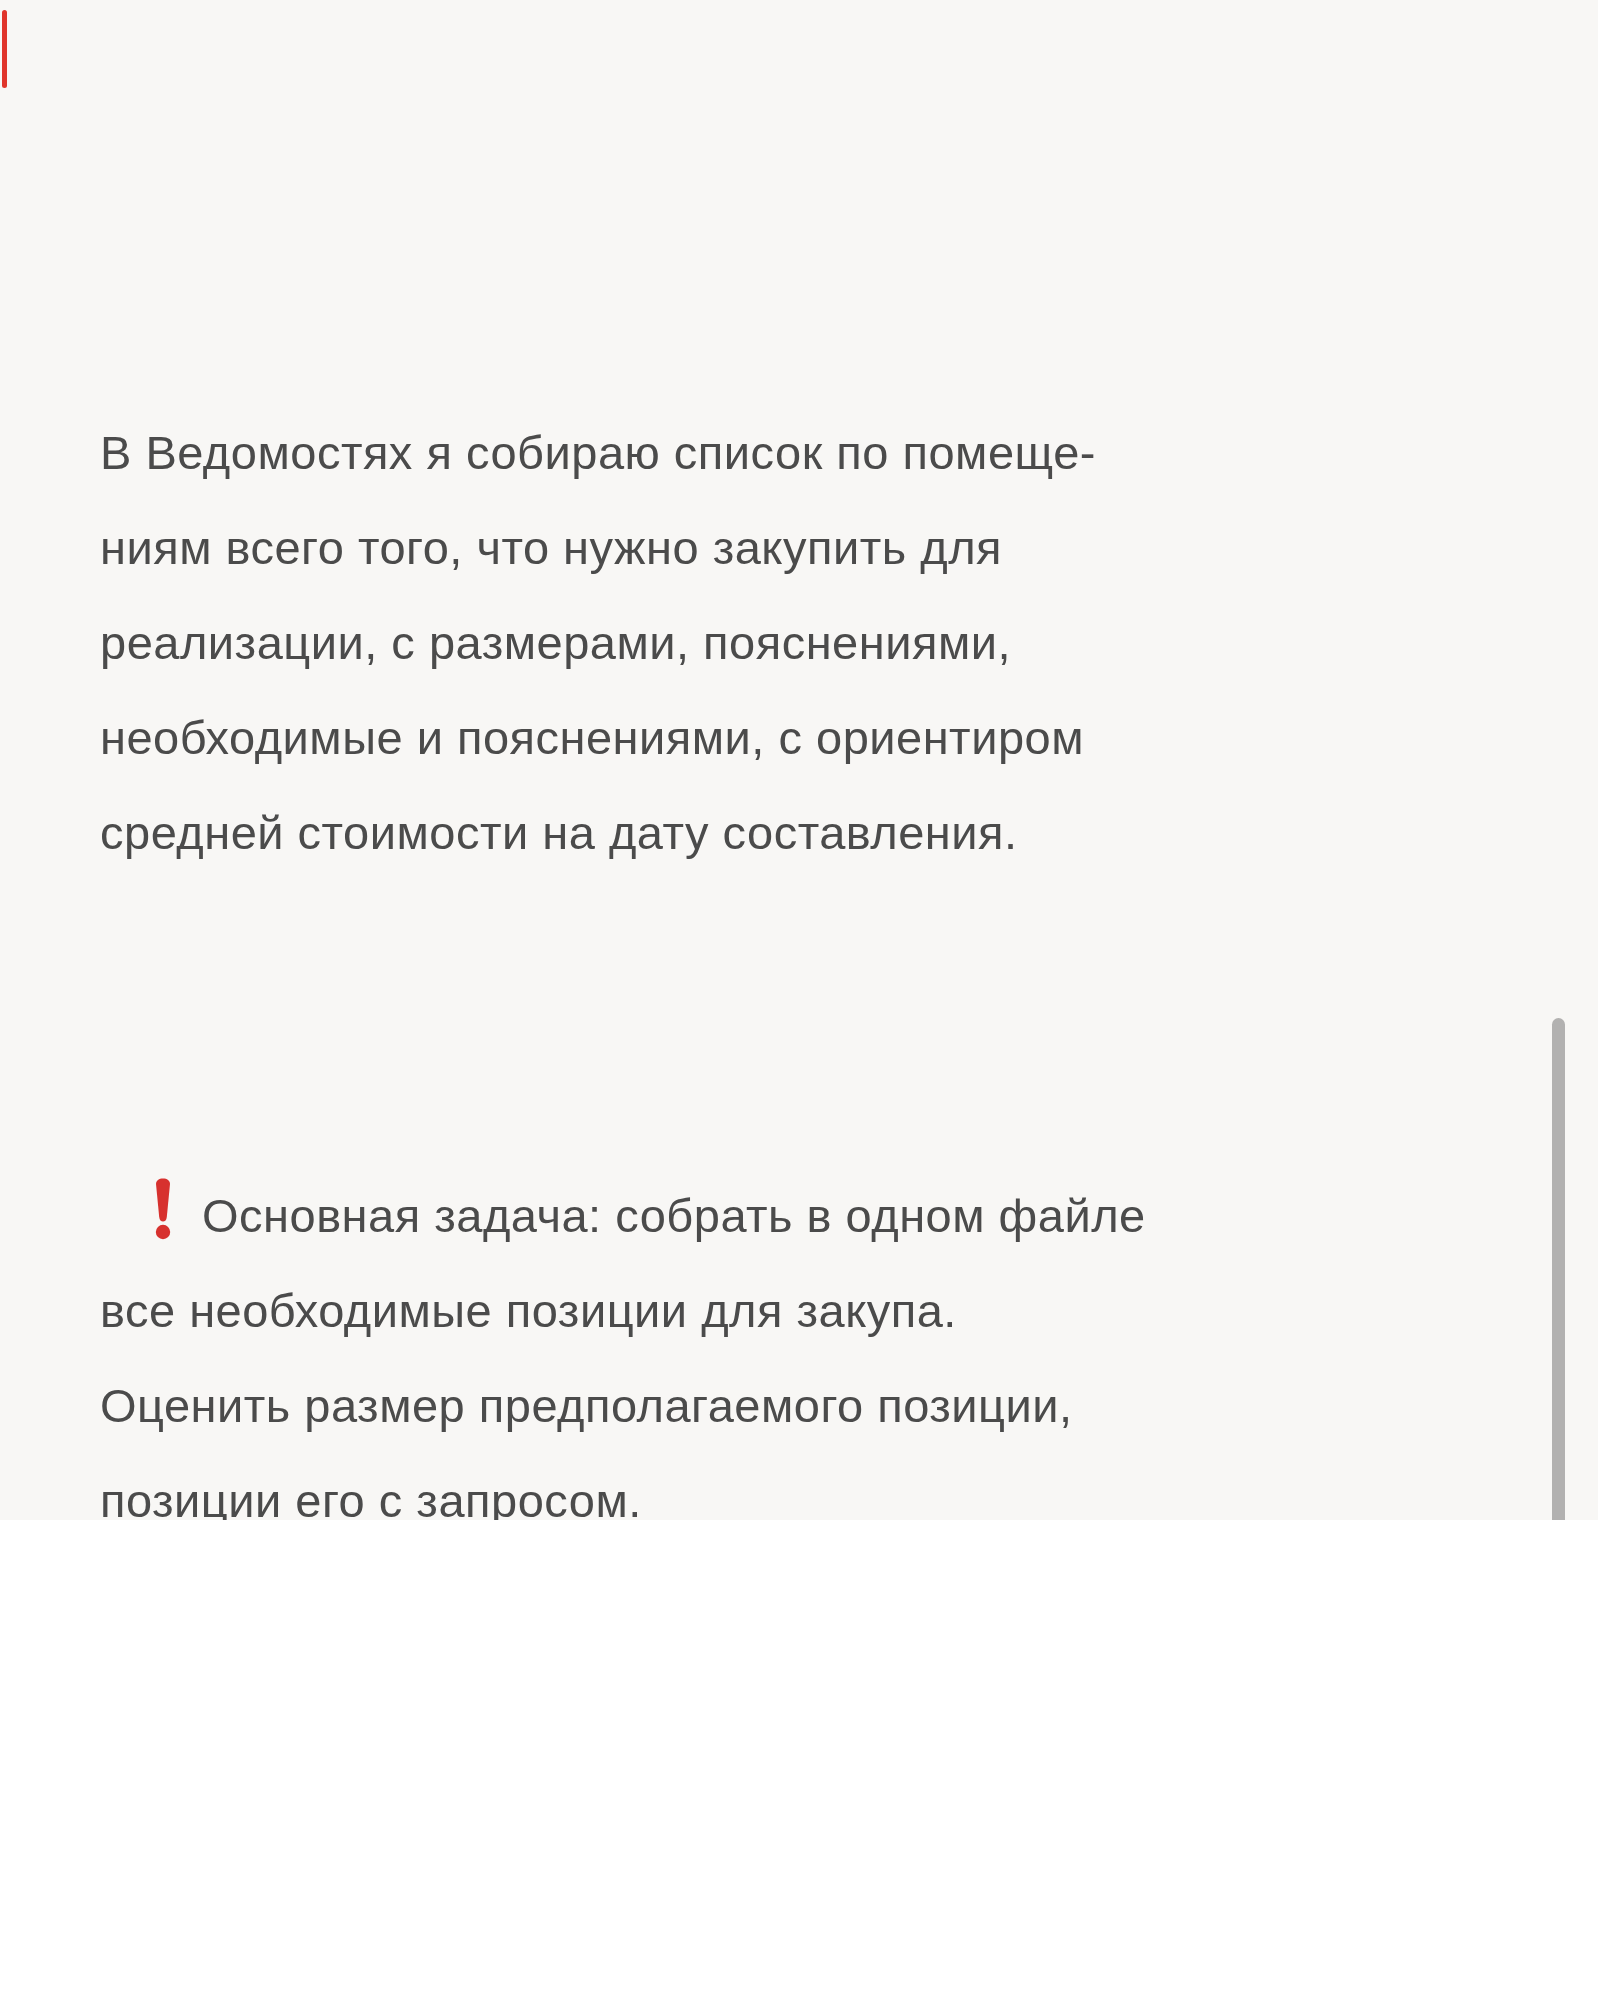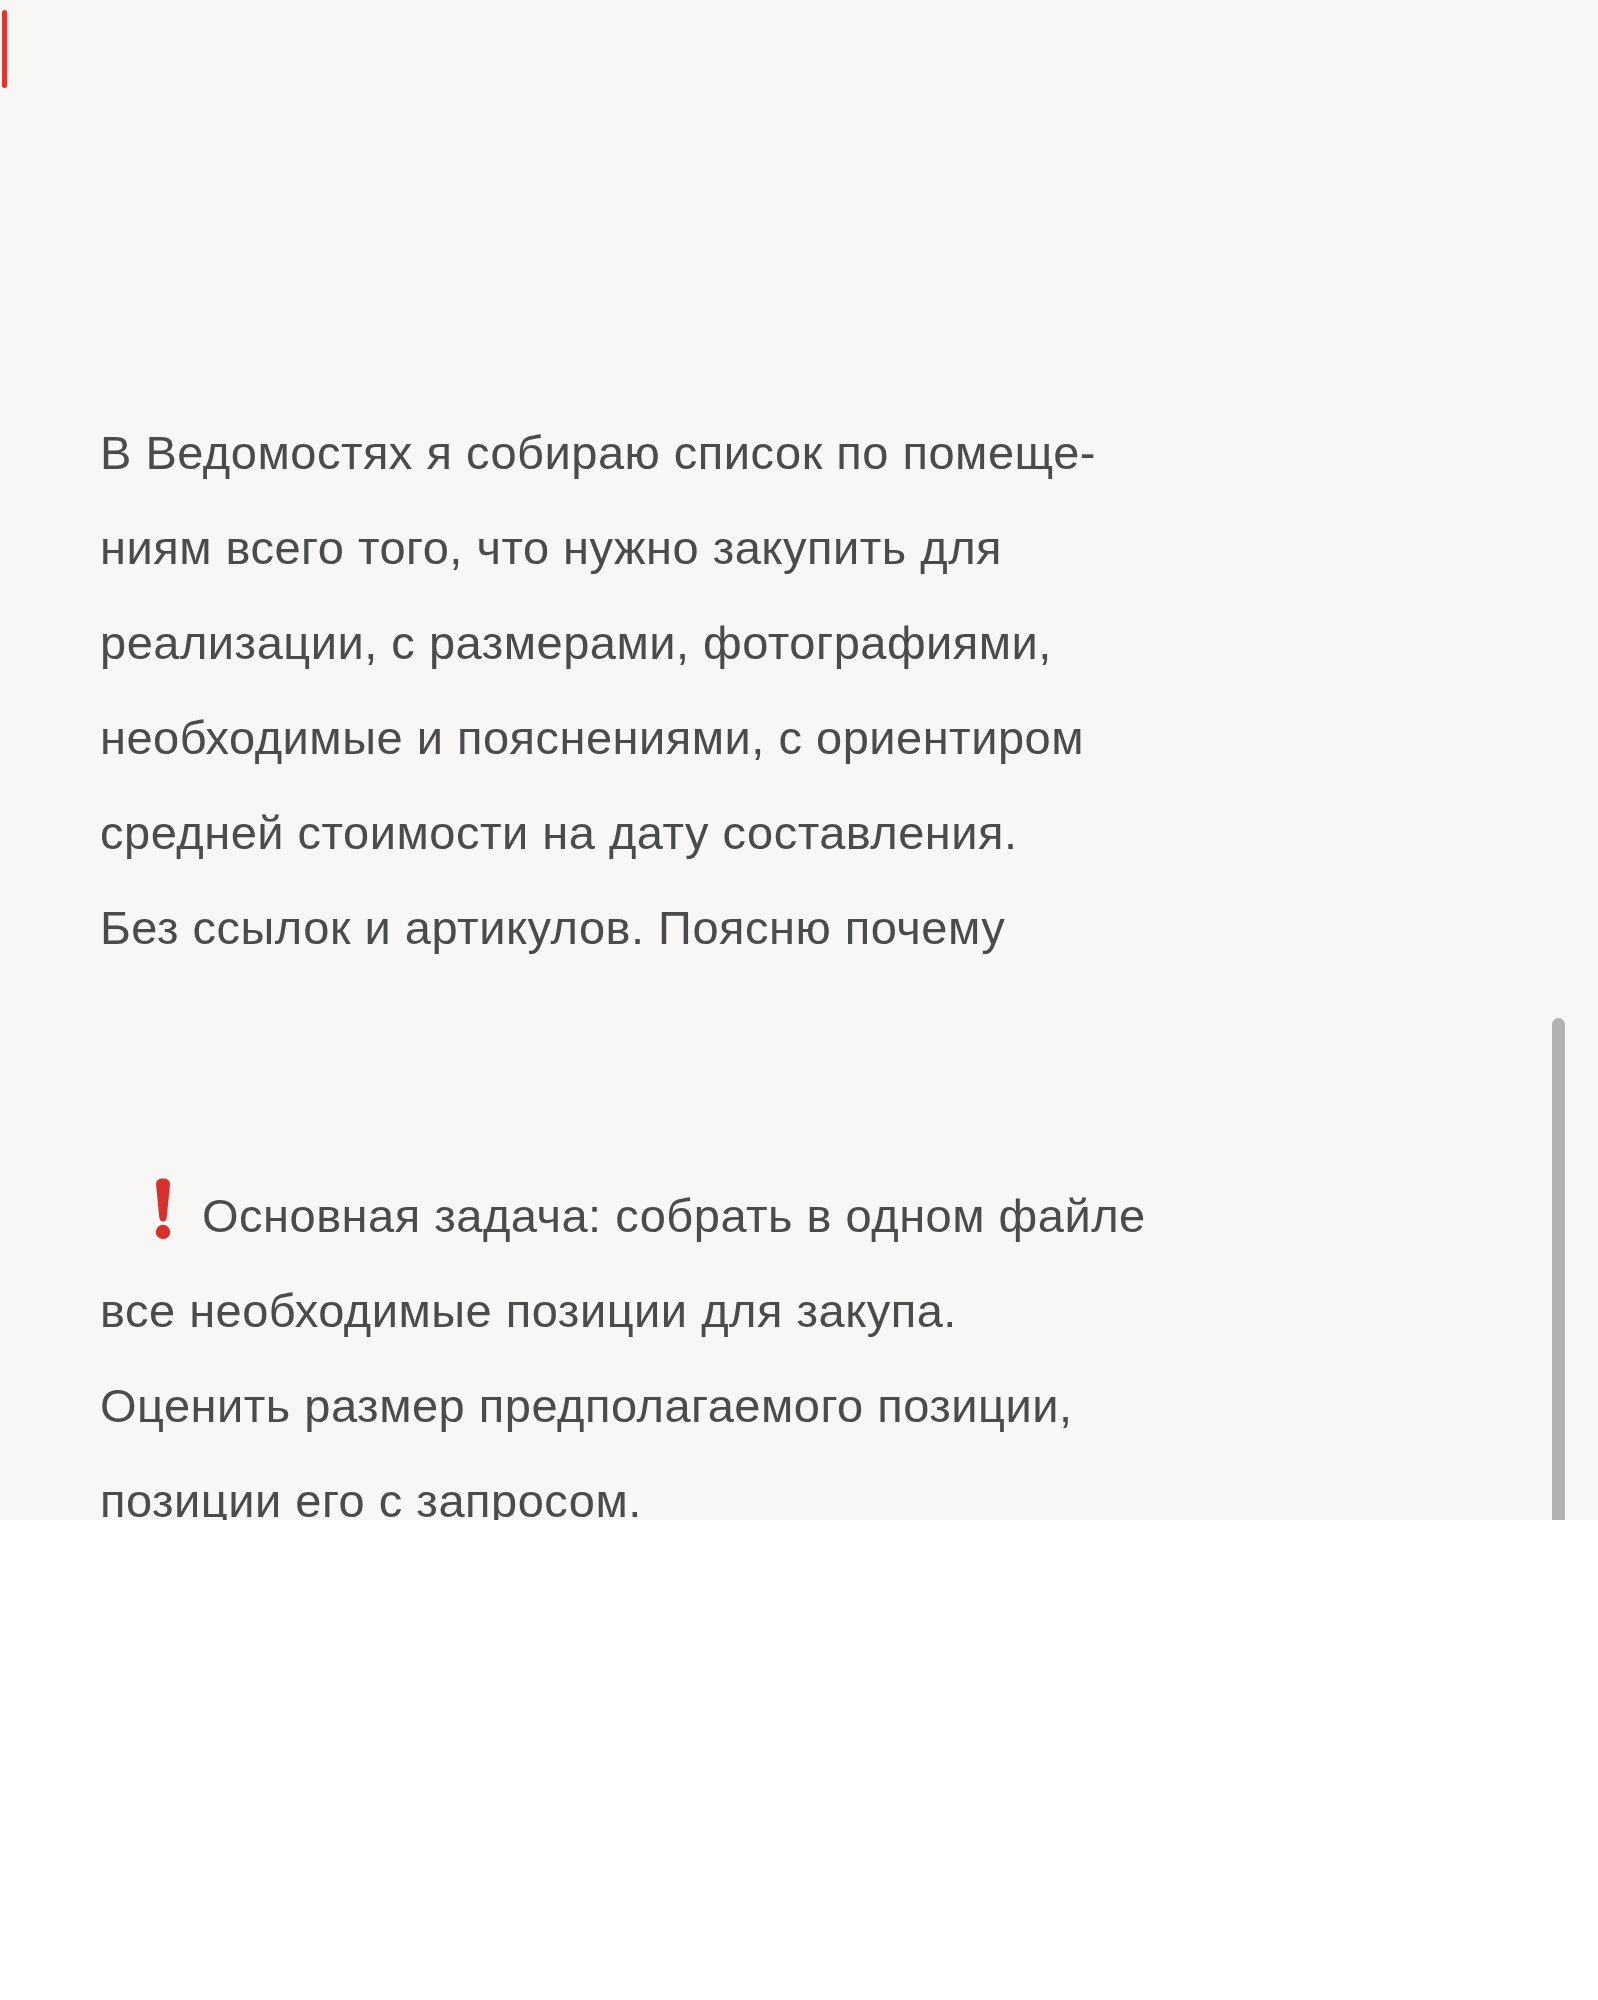--- a/index.html
+++ b/index.html
@@ -58,24 +58,23 @@
 </head>
 <body>
 
 <div class="screen">
 
   <div class="top-left-marker"></div>
 
   <div class="post-text para-1">
     <div class="text-line">В Ведомостях я собираю список по помеще-</div>
     <div class="text-line">ниям всего того, что нужно закупить для</div>
-    <div class="text-line">реализации, с размерами, фотографиями,</div>
+    <div class="text-line">реализации, с размерами, пояснениями,</div>
     <div class="text-line">необходимые и пояснениями, с ориентиром</div>
     <div class="text-line">средней стоимости на дату составления.</div>
-    <div class="text-line">Без ссылок и артикулов. Поясню почему</div>
   </div>
 
   <div class="post-text para-2">
     <div class="text-line">
       <span class="emoji-exclaim"><svg viewBox="0 0 34 62" xmlns="http://www.w3.org/2000/svg">
         <path d="M10 6 C10 2.5, 13 0.5, 17 0.5 C21 0.5, 24 2.5, 24 6 L20.8 39 C20.5 42, 19 43.5, 17 43.5 C15 43.5, 13.5 42, 13.2 39 Z" fill="#d7312e"></path>
         <circle cx="17" cy="54" r="7.2" fill="#d7312e"></circle>
       </svg></span><span>Основная задача: собрать в одном файле</span>
     </div>
     <div class="text-line">все необходимые позиции для закупа.</div>

